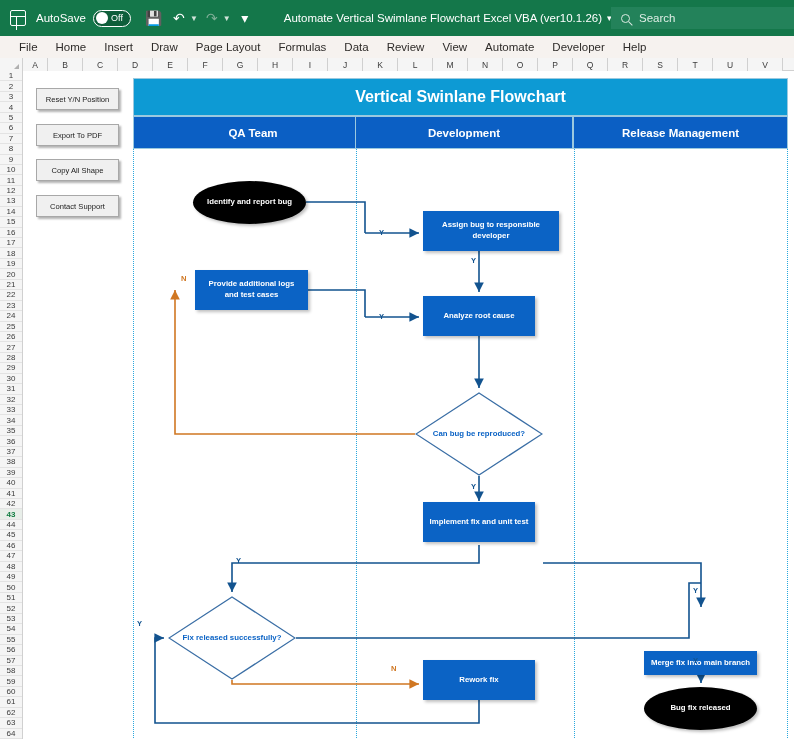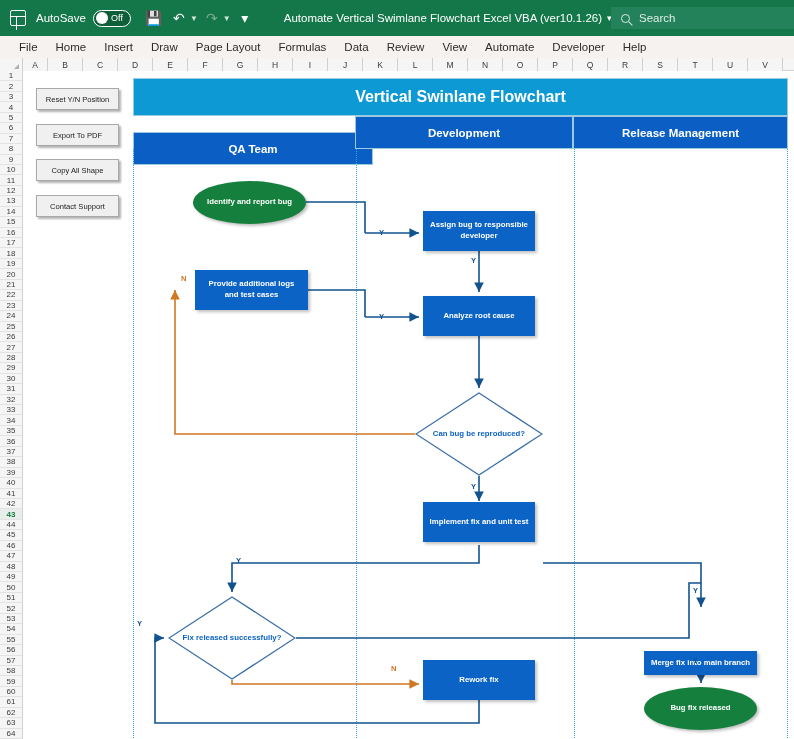--- a/index.html
+++ b/index.html
@@ -152,21 +152,21 @@
   
   .shape {
     position: absolute; color: #ffffff; font-size: 7.8px; font-weight: bold;
     display: flex; align-items: center; justify-content: center;
     text-align: center; line-height: 1.35; padding: 2px 6px;
   }
   .shape.rect {
     background: #0b63c5; box-shadow: 2px 2px 3px rgba(0,0,0,.25);
   }
   .shape.ellipse {
-    background: #15803d; border-radius: 50%;
+    background: #000000; border-radius: 50%;
     box-shadow: 2px 2px 3px rgba(0,0,0,.25);
   }
   .diamond-wrap { position: absolute; }
   .diamond-wrap svg { position: absolute; left: 0; top: 0; }
   .diamond-label {
     position: absolute; left: 0; top: 0; width: 100%; height: 100%;
     display: flex; align-items: center; justify-content: center;
     color: #0b63c5; font-size: 7.8px; font-weight: bold; text-align: center;
     line-height: 1.35;
   }
@@ -324,21 +324,21 @@
         <div class="macro-btn" style="left: 13px; top: 53px;">Export To PDF</div>
         <div class="macro-btn" style="left: 13px; top: 88px;">Copy All Shape</div>
         <div class="macro-btn" style="left: 13px; top: 124px;">Contact Support</div>
       </div>
 
     <div class="lane-wrap">
 
       <div class="lane-title">Vertical Swinlane Flowchart</div>
 
       <div class="lane-hdr-row" id="lane-headers">
-          <div class="lane-hdr" style="left: 0px; width: 240px; margin-top: 16px;">QA Team</div>
+          <div class="lane-hdr" style="left: 0px; width: 240px;">QA Team</div>
           <div class="lane-hdr" style="left: 222px; width: 218px;">Development</div>
           <div class="lane-hdr" style="left: 440px; width: 215px;">Release Management</div>
         </div>
 
       <div class="lane-body" id="lane-body">
           <div class="lane-div" style="left: 222px;"></div>
           <div class="lane-div" style="left: 440px;"></div>
         </div>
 
       <svg class="conn-layer" width="655" height="660" viewBox="0 0 655 660">
@@ -376,21 +376,21 @@
         <g fill="none" stroke="#d07722" stroke-width="1.6">
 
           <path d="M282,356 L42,356 L42,212" marker-end="url(#ao)"></path>
 
           <path d="M99,602 L99,606 L286,606" marker-end="url(#ao)"></path>
         </g>
       </svg>
 
       <div id="shapes">
           <div class="shape ellipse" style="left: 60px; top: 103px; width: 113px; height: 43px;">Identify and report bug</div>
-          <div class="shape rect" style="left: 290px; top: 133px; width: 112px; height: 40px;">Assign bug to responsible developer</div>
+          <div class="shape rect" style="left: 290px; top: 133px; width: 136px; height: 40px;">Assign bug to responsible developer</div>
           <div class="shape rect" style="left: 62px; top: 192px; width: 113px; height: 40px;">Provide additional logs and test cases</div>
           <div class="shape rect" style="left: 290px; top: 218px; width: 112px; height: 40px;">Analyze root cause</div>
           <div class="diamond-wrap" style="left: 282px; top: 314px; width: 128px; height: 84px;">
             <svg width="128" height="84">
               <polygon points="64,1 127,42 64,83 1,42" fill="#ffffff" stroke="#3a6ea5" stroke-width="1.3"></polygon>
             </svg>
             <div class="diamond-label">Can bug be reproduced?</div>
           </div>
           <div class="shape rect" style="left: 290px; top: 424px; width: 112px; height: 40px;">Implement fix and unit test</div>
           <div class="diamond-wrap" style="left: 35px; top: 518px; width: 128px; height: 84px;">

